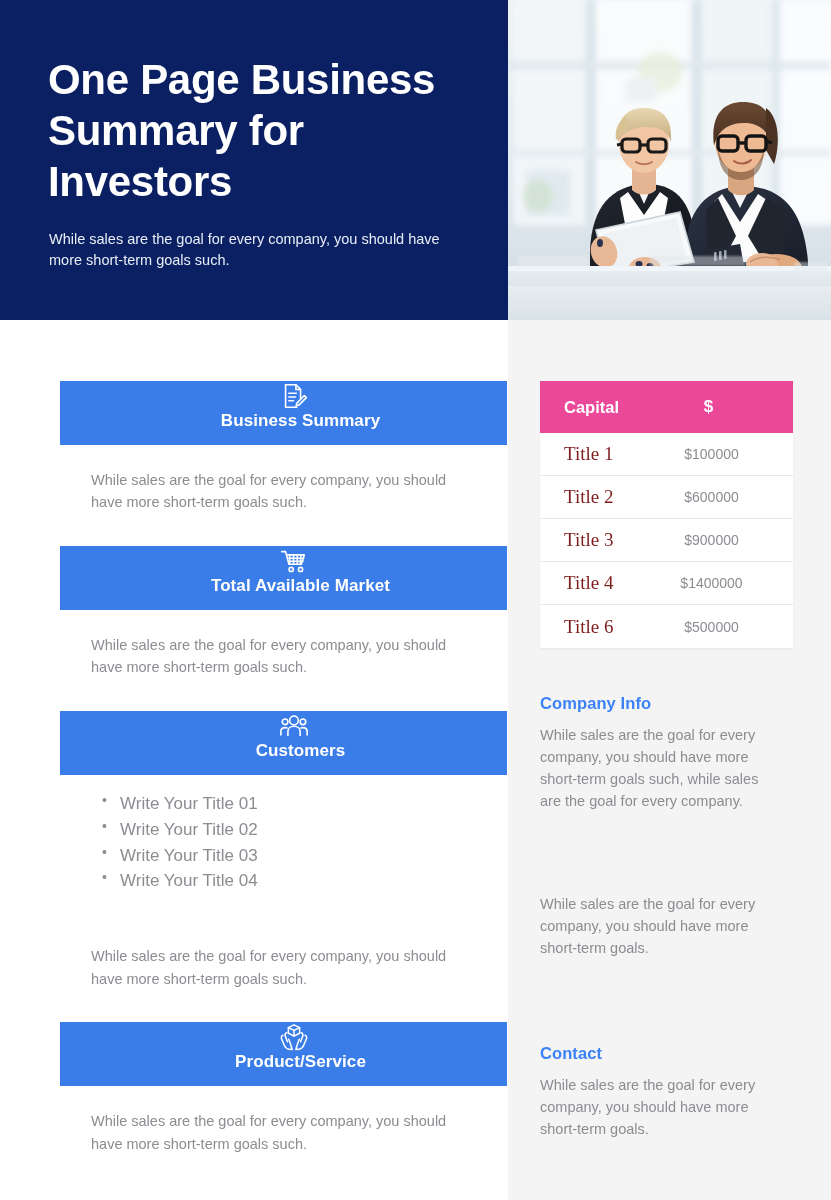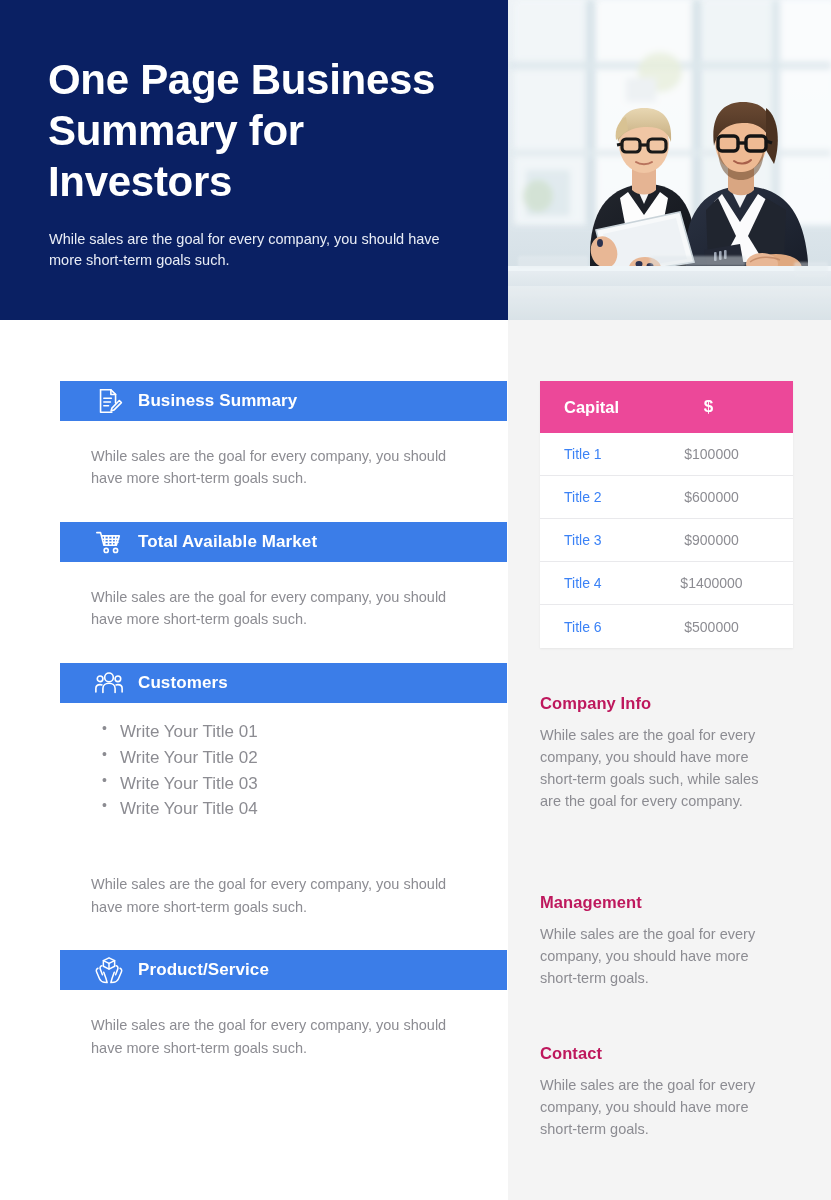--- a/index.html
+++ b/index.html
@@ -42,22 +42,22 @@
   .hero-sub {
     position:absolute; left:49px; top:229px; width:400px;
     color:#e9edf6;
     font-size:14.5px; line-height:1.45;
   }
 
   
   .left-col { position:absolute; left:60px; top:381px; width:447px; }
 
   .sec-bar {
-    height:40px; background:#3b7de8;
-    display:flex; align-items:center; padding-left:34px;
+    height:64px; background:#3b7de8;
+    display:flex; align-items:center; padding-left:34px;flex-direction:column;
   }
   .sec-bar .icon { width:30px; height:30px; flex:0 0 30px; margin-right:14px; }
   .sec-bar .icon svg { display:block; width:30px; height:30px; }
   .sec-title {
     color:#ffffff; font-size:17px; font-weight:bold; letter-spacing:0.1px;
   }
   .sec-body {
     color:#8c8c92; font-size:14.5px; line-height:1.55;
     padding:24px 0 0 31px; width:420px;
   }
@@ -83,27 +83,27 @@
   .t-head {
     display:flex; height:52px; background:#ec4899; align-items:center;
   }
   .t-head .c1 { width:110px; padding-left:24px; color:#fff; font-size:16.5px; font-weight:bold; }
   .t-head .c2 { flex:1; text-align:center; color:#fff; font-size:17px; font-weight:bold; padding-right:26px;}
   .t-row {
     display:flex; height:43px; align-items:center;
     background:#ffffff; border-bottom:1px solid #e9e9ec;
   }
   .t-row:last-child { border-bottom:none; }
-  .t-row .c1 { width:110px; padding-left:24px; color:#3b82f6; font-size:14px; }
+  .t-row .c1 { width:110px; padding-left:24px; color:#7f1d1d; font-size:19px;font-family:Liberation Serif, serif; }
   .t-row .c2 { flex:1; text-align:center; color:#8c8c92; font-size:14px; padding-right:20px; }
 
   
   .info-block { position:absolute; left:540px; width:232px; }
   .info-h {
-    color:#be185d; font-size:16.5px; font-weight:bold; margin-bottom:11px;
+    color:#3b82f6; font-size:16.5px; font-weight:bold; margin-bottom:11px;
     letter-spacing:0.1px;
   }
   .info-p {
     color:#8c8c92; font-size:14.5px; line-height:1.52;
   }
   #block-company { top:694px; }
   #block-management { top:893px; }
   #block-contact { top:1044px; }
 </style>
 </head>
@@ -376,21 +376,20 @@
       <div class="c2">$500000</div>
     </div>
   </div>
 
   <div class="info-block" id="block-company">
     <div class="info-h">Company Info</div>
     <div class="info-p">While sales are the goal for every company, you should have more short-term goals such, while sales are the goal for every company.</div>
   </div>
 
   <div class="info-block" id="block-management">
-    <div class="info-h">Management</div>
     <div class="info-p">While sales are the goal for every company, you should have more short-term goals.</div>
   </div>
 
   <div class="info-block" id="block-contact">
     <div class="info-h">Contact</div>
     <div class="info-p">While sales are the goal for every company, you should have more short-term goals.</div>
   </div>
 
 </div>
 

